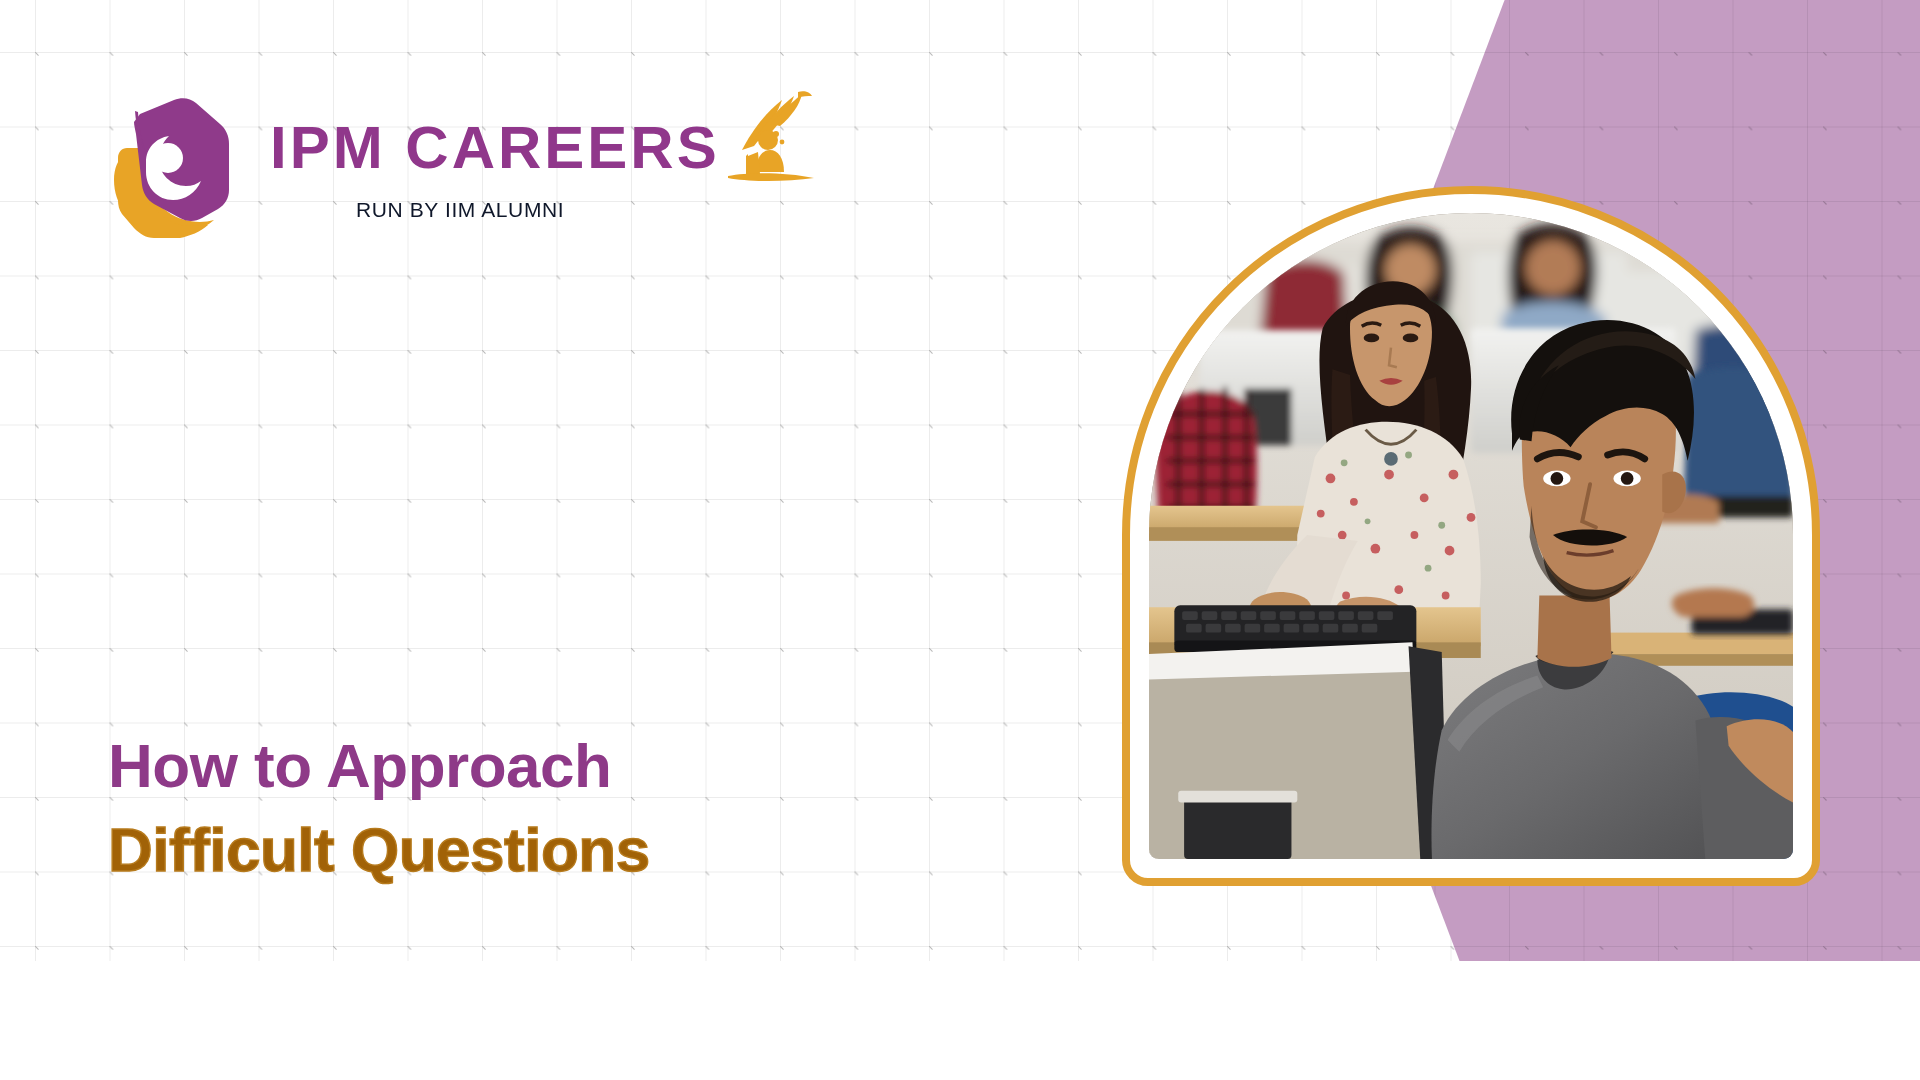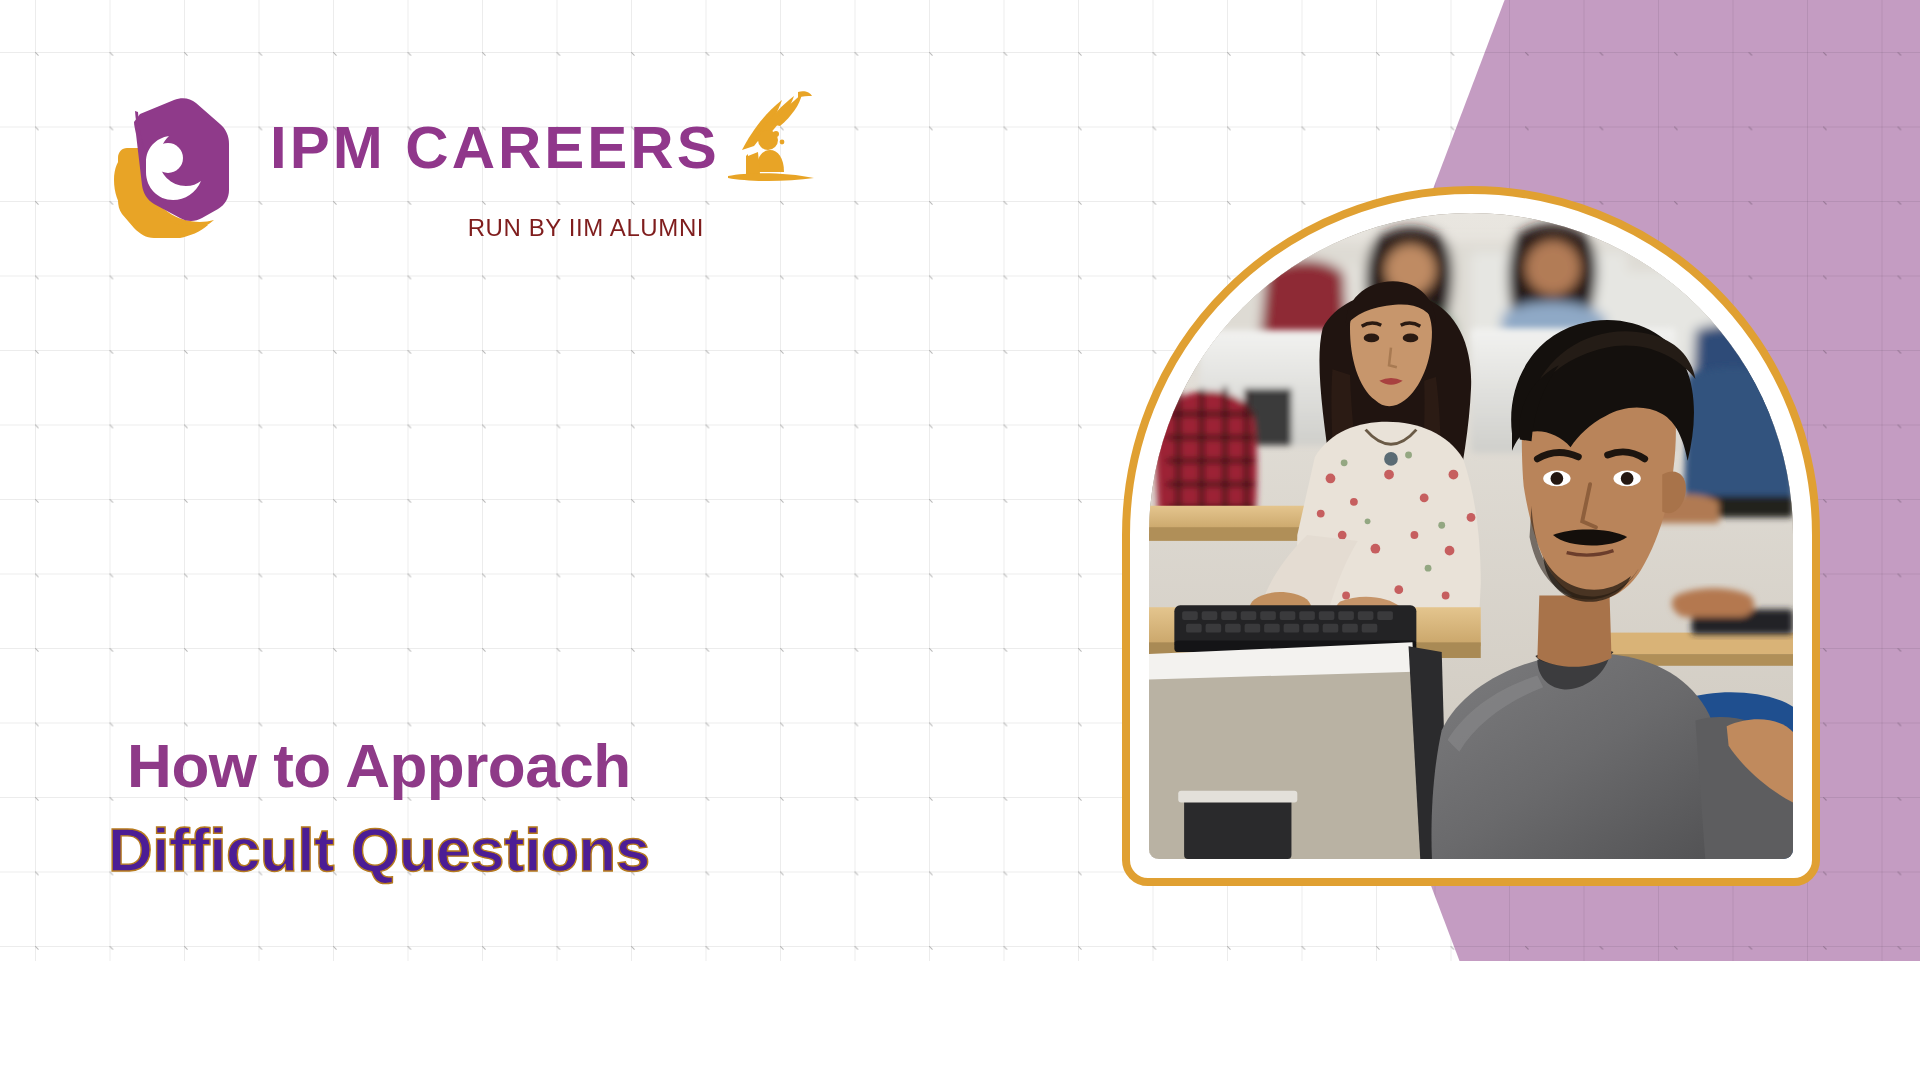--- a/index.html
+++ b/index.html
@@ -9,21 +9,20 @@
     overflow:hidden;
     background:#ffffff;
     font-family:"Liberation Sans", sans-serif;
   }
 
   #stage {
     position:relative;
     width:1920px; height:961px;
     background:#ffffff;
     overflow:hidden;
-    text-align:center;
   }
 
   
   .grid-layer {
     position:absolute; inset:0;
     background-image:
       linear-gradient(to right, rgba(0,0,0,0.075) 1px, transparent 1px),
       linear-gradient(to bottom, rgba(0,0,0,0.075) 1px, transparent 1px);
     background-size:74.5px 74.5px;
     background-position:35px 52px;
@@ -80,25 +79,25 @@
     line-height:1;
     white-space:nowrap;
   }
   .logo-badge {
     margin-left:4px;
     margin-top:-28px;
     width:92px; height:96px;
     flex:0 0 auto;
   }
   .logo-tagline {
-    margin-top:28px;
+    margin-top:12px;
     margin-left:86px;
-    font-size:24px;
+    font-size:21px;
     letter-spacing:0.6px;
-    color:#7f1d1d;
+    color:#0f172a;
     white-space:nowrap;
   }
 
   
   .headline {
     position:absolute;
     left:108px;
     top:735px;
     line-height:1.0;
   }
@@ -107,21 +106,21 @@
     font-weight:bold;
     letter-spacing:-0.5px;
     white-space:nowrap;
     display:block;
   }
   .hl-line-1 {
     color:#8e3a88;
     margin-bottom:22px;
   }
   .hl-line-2 {
-    color:#4c1d95;
+    color:#a16207;
     -webkit-text-stroke:1.4px #b77b1d;
     margin-bottom:12px;
   }
   .hl-line-3 {
     color:#120008;
     font-weight:normal;
     font-size:61px;
   }
 
   

